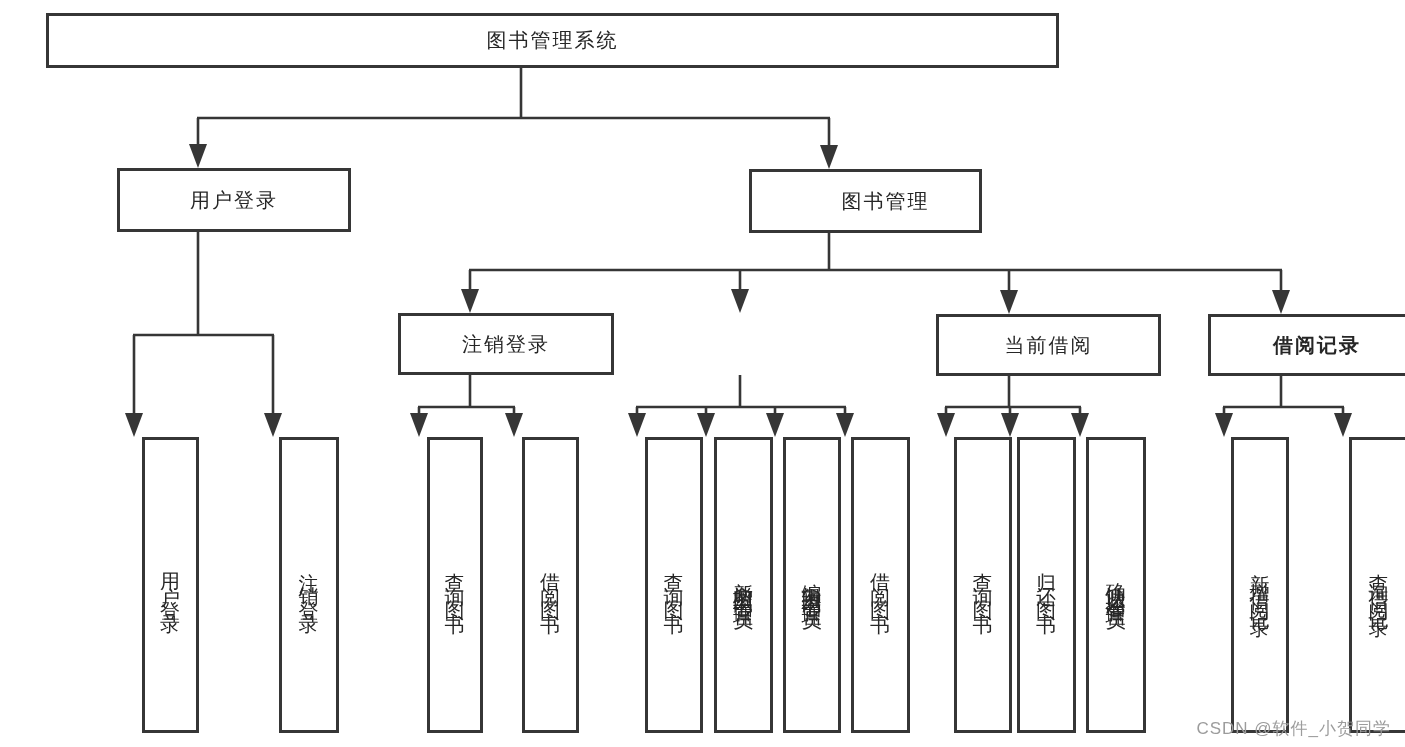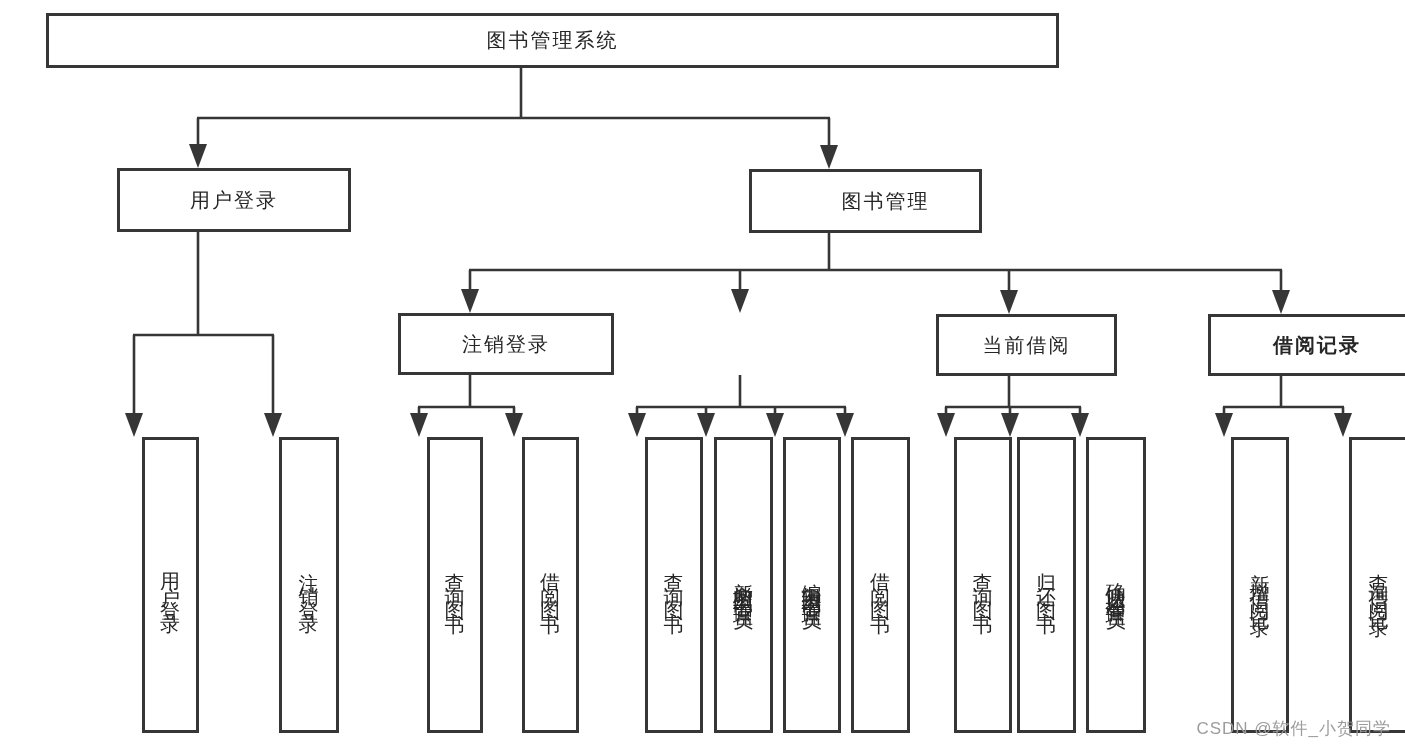--- a/index.html
+++ b/index.html
@@ -138,21 +138,21 @@
   <div class="node" style="left:81px;top:168px;width:234px;height:64px;">
     <span class="hlabel">用户登录</span>
   </div>
   <div class="node" style="left:713px;top:169px;width:233px;height:64px;padding-left:40px;">
     <span class="hlabel">图书管理</span>
   </div>
 
   <div class="node" style="left:362px;top:313px;width:216px;height:62px;">
     <span class="hlabel">注销登录</span>
   </div>
-  <div class="node" style="left:900px;top:314px;width:181px;height:62px;">
+  <div class="node" style="left:900px;top:314px;width:225px;height:62px;">
     <span class="hlabel">当前借阅</span>
   </div>
   <div class="node" style="left:1172px;top:314px;width:218px;height:62px;font-weight:bold;">
     <span class="hlabel">借阅记录</span>
   </div>
 
   <div class="node leaf" style="left:106px;width:57px;">
     <span class="vtext sp-wide">用户登录</span>
   </div>
   <div class="node leaf" style="left:243px;width:60px;">

